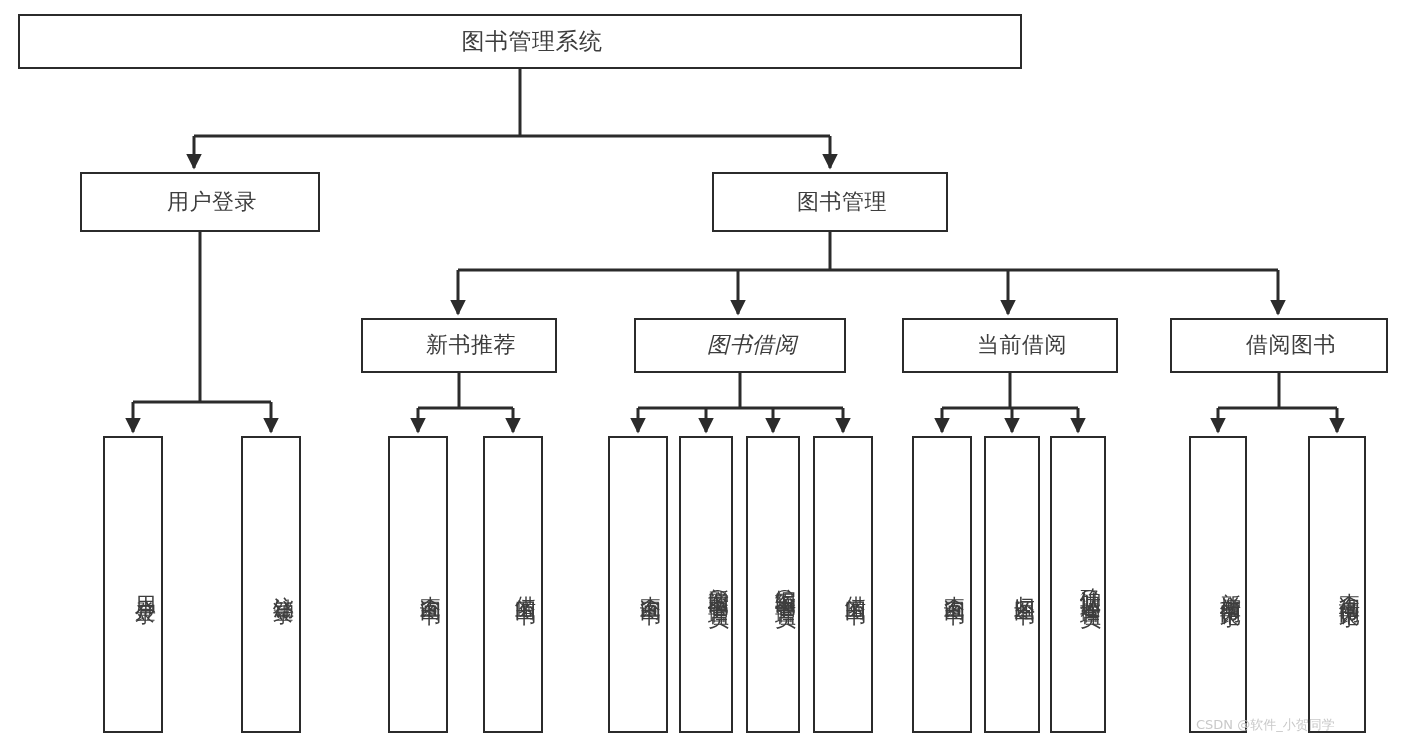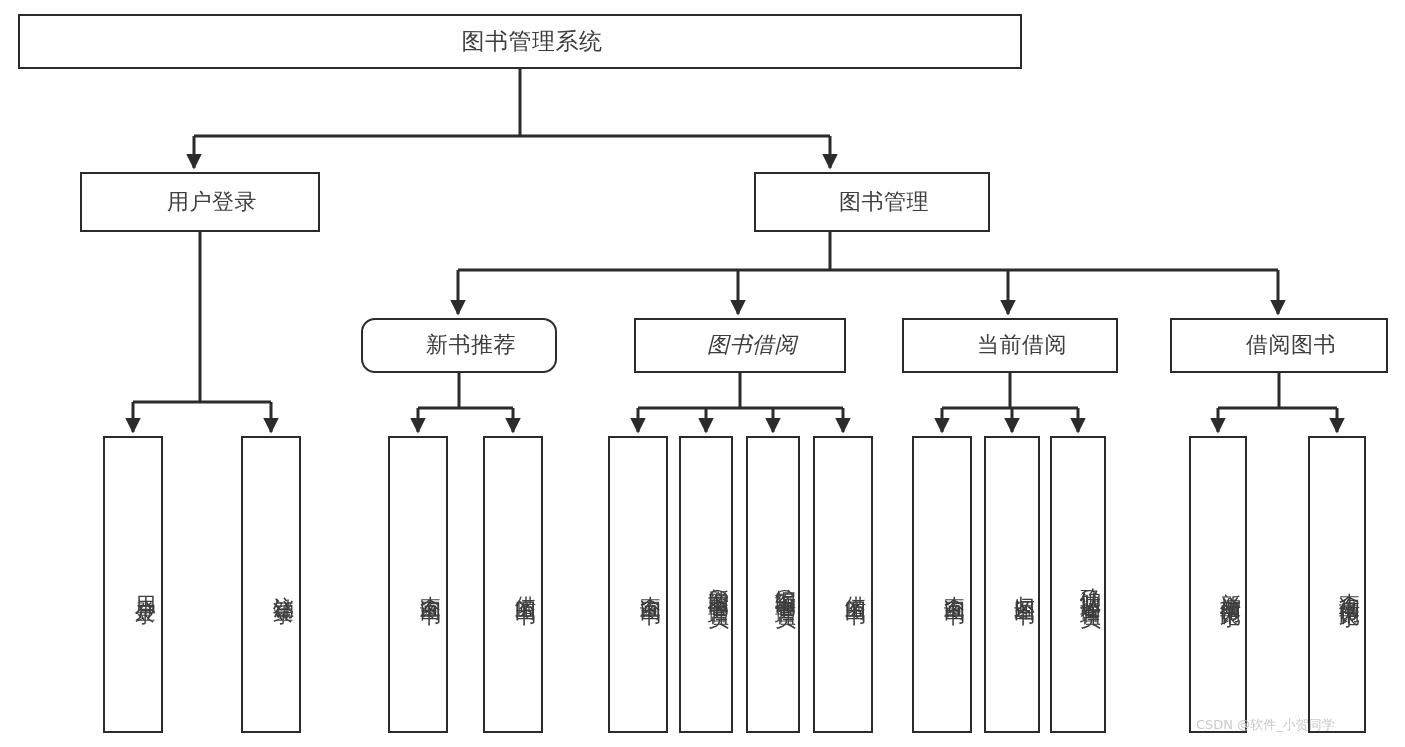--- a/index.html
+++ b/index.html
@@ -131,25 +131,25 @@
     </g>
   </svg>
 
   <div class="node horiz root" style="left:18px; top:14px; width:1004px; height:55px;">
     <span class="label">图书管理系统</span>
   </div>
 
   <div class="node horiz" style="left:80px; top:172px; width:240px; height:60px;">
     <span class="label">用户登录</span>
   </div>
-  <div class="node horiz" style="left:754px; top:172px; width:236px; height:60px;">
+  <div class="node horiz" style="left:712px; top:172px; width:236px; height:60px;">
     <span class="label">图书管理</span>
   </div>
 
-  <div class="node horiz" style="left:361px; top:318px; width:196px; height:55px;border-radius:14px;">
+  <div class="node horiz" style="left:361px; top:318px; width:196px; height:55px;">
     <span class="label">新书推荐</span>
   </div>
   <div class="node horiz" style="left:634px; top:318px; width:212px; height:55px;font-style:italic;">
     <span class="label">图书借阅</span>
   </div>
   <div class="node horiz" style="left:902px; top:318px; width:216px; height:55px;">
     <span class="label">当前借阅</span>
   </div>
   <div class="node horiz" style="left:1170px; top:318px; width:218px; height:55px;">
     <span class="label">借阅图书</span>

